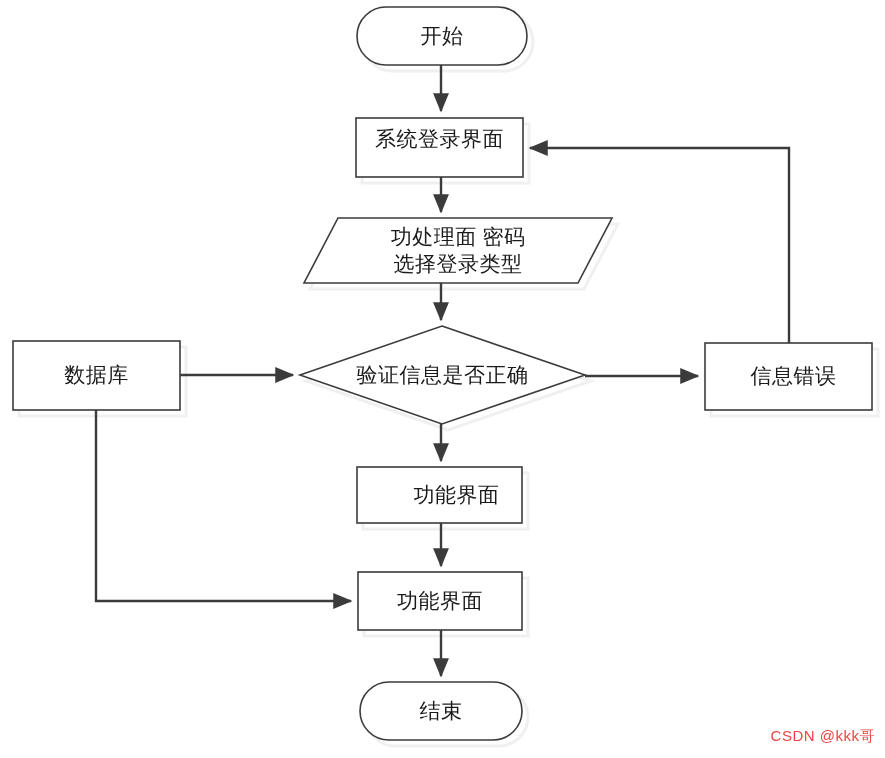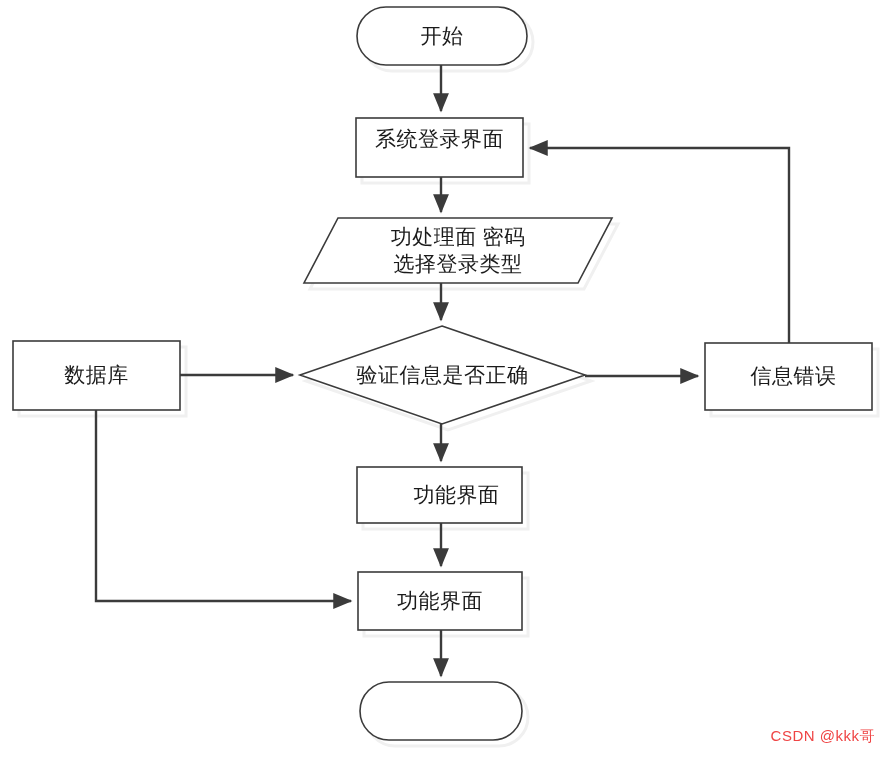--- a/index.html
+++ b/index.html
@@ -112,20 +112,21 @@
   <div class="node-label" style="left:300px; top:326px; width:285px; height:98px;">验证信息是否正确</div>
 
   <div class="node-label" style="left:13px; top:341px; width:167px; height:69px;">数据库</div>
 
   <div class="node-label" style="left:705px; top:343px; width:177px; height:67px;">信息错误</div>
 
   <div class="node-label" style="left:357px; top:467px; width:199px; height:56px;">功能界面</div>
 
   <div class="node-label" style="left:358px; top:572px; width:164px; height:58px;">功能界面</div>
 
+  <div class="node-label" style="left:360px; top:682px; width:162px; height:58px;">结束</div>
 
   <div class="hit" style="left:357px; top:7px; width:170px; height:58px;"></div>
   <div class="hit" style="left:356px; top:118px; width:167px; height:59px;"></div>
   <div class="hit" style="left:304px; top:218px; width:308px; height:65px;"></div>
   <div class="hit" style="left:300px; top:326px; width:285px; height:98px;"></div>
   <div class="hit" style="left:13px; top:341px; width:167px; height:69px;"></div>
   <div class="hit" style="left:705px; top:343px; width:167px; height:67px;"></div>
   <div class="hit" style="left:357px; top:467px; width:165px; height:56px;"></div>
   <div class="hit" style="left:358px; top:572px; width:164px; height:58px;"></div>
   <div class="hit" style="left:360px; top:682px; width:162px; height:58px;"></div>

